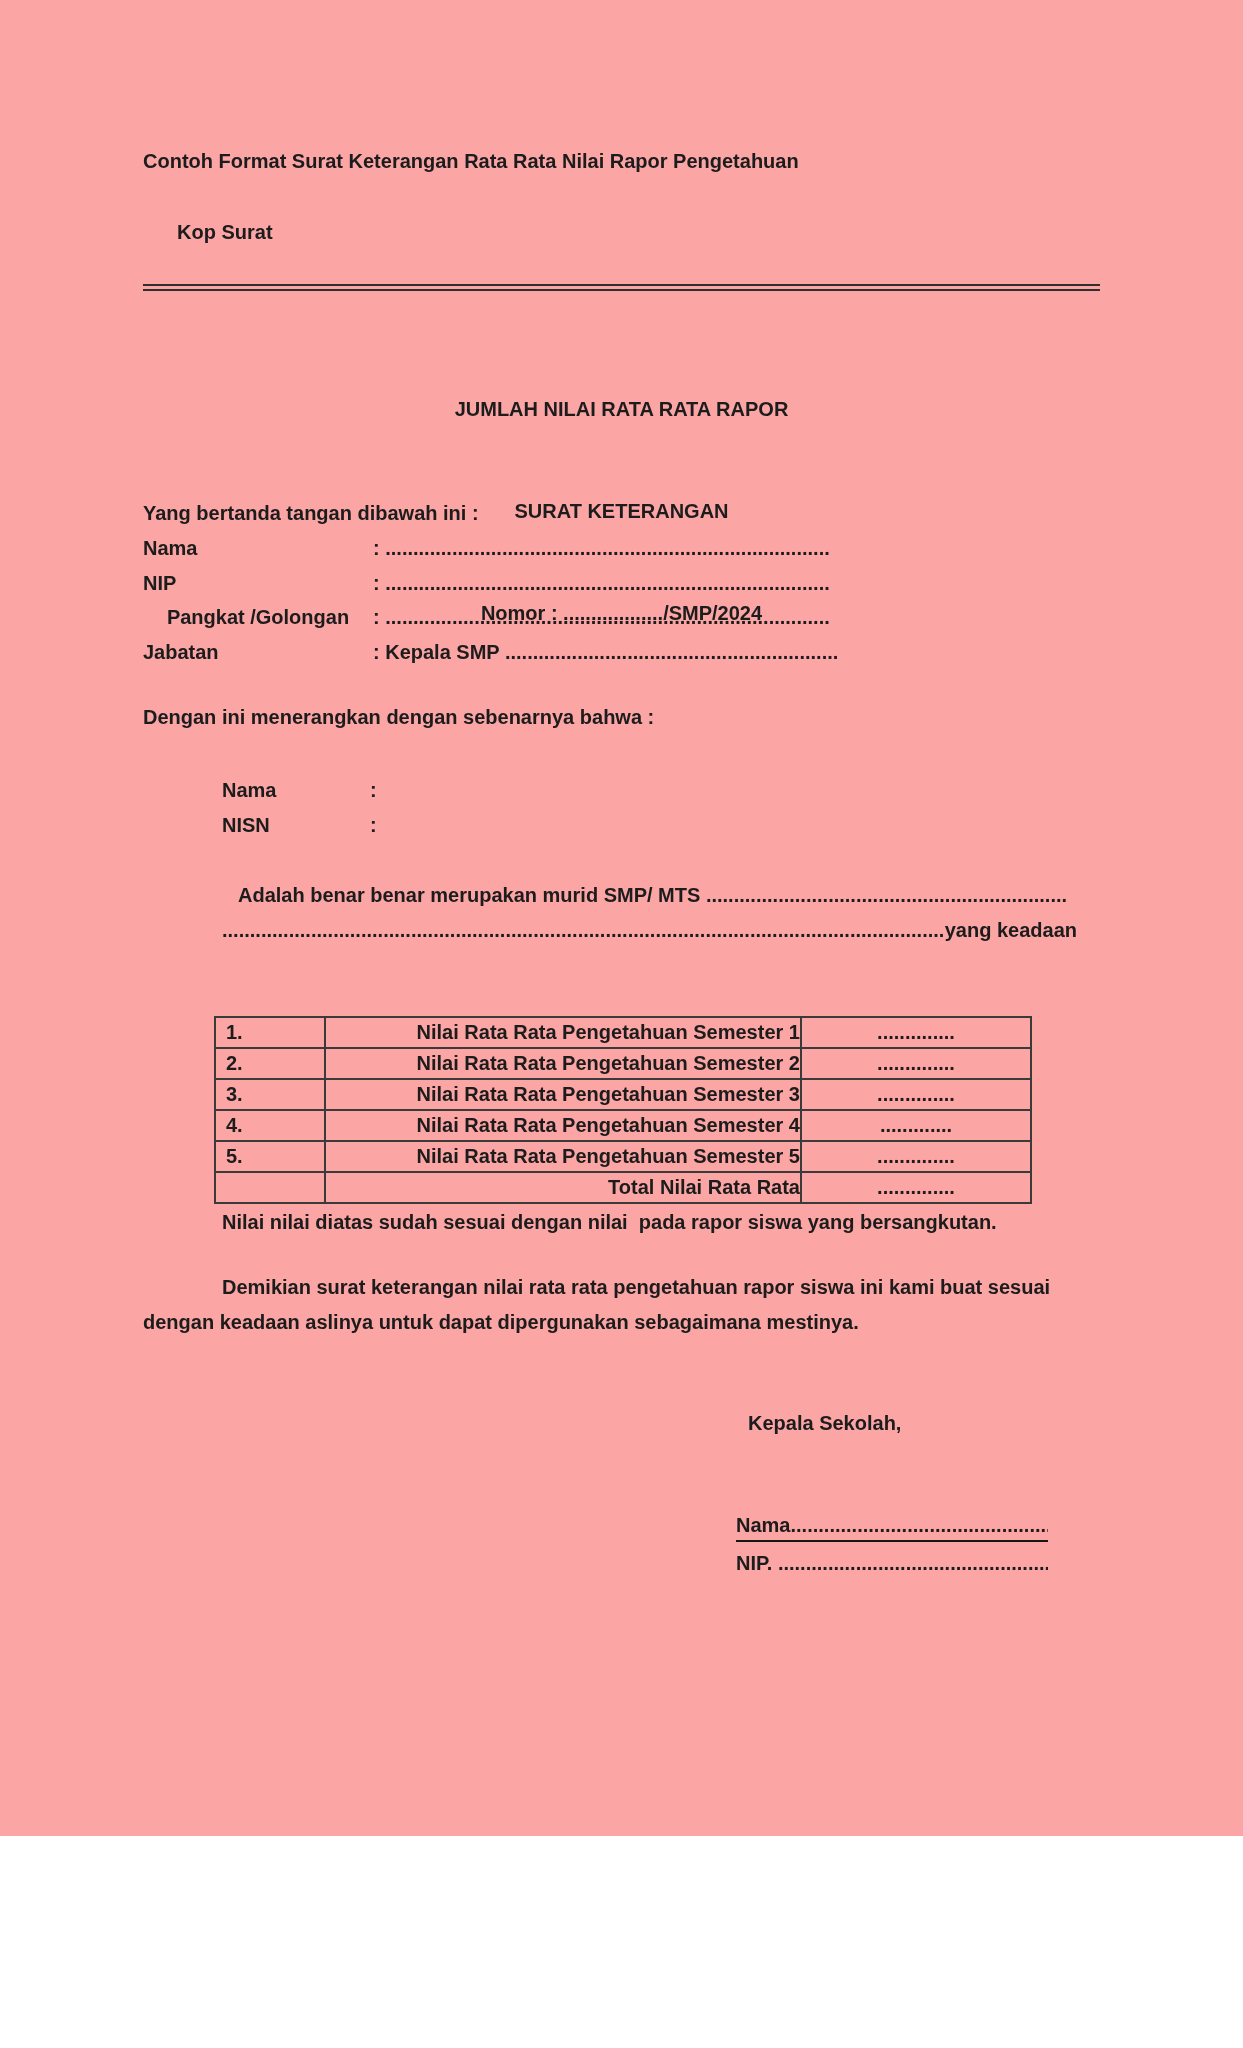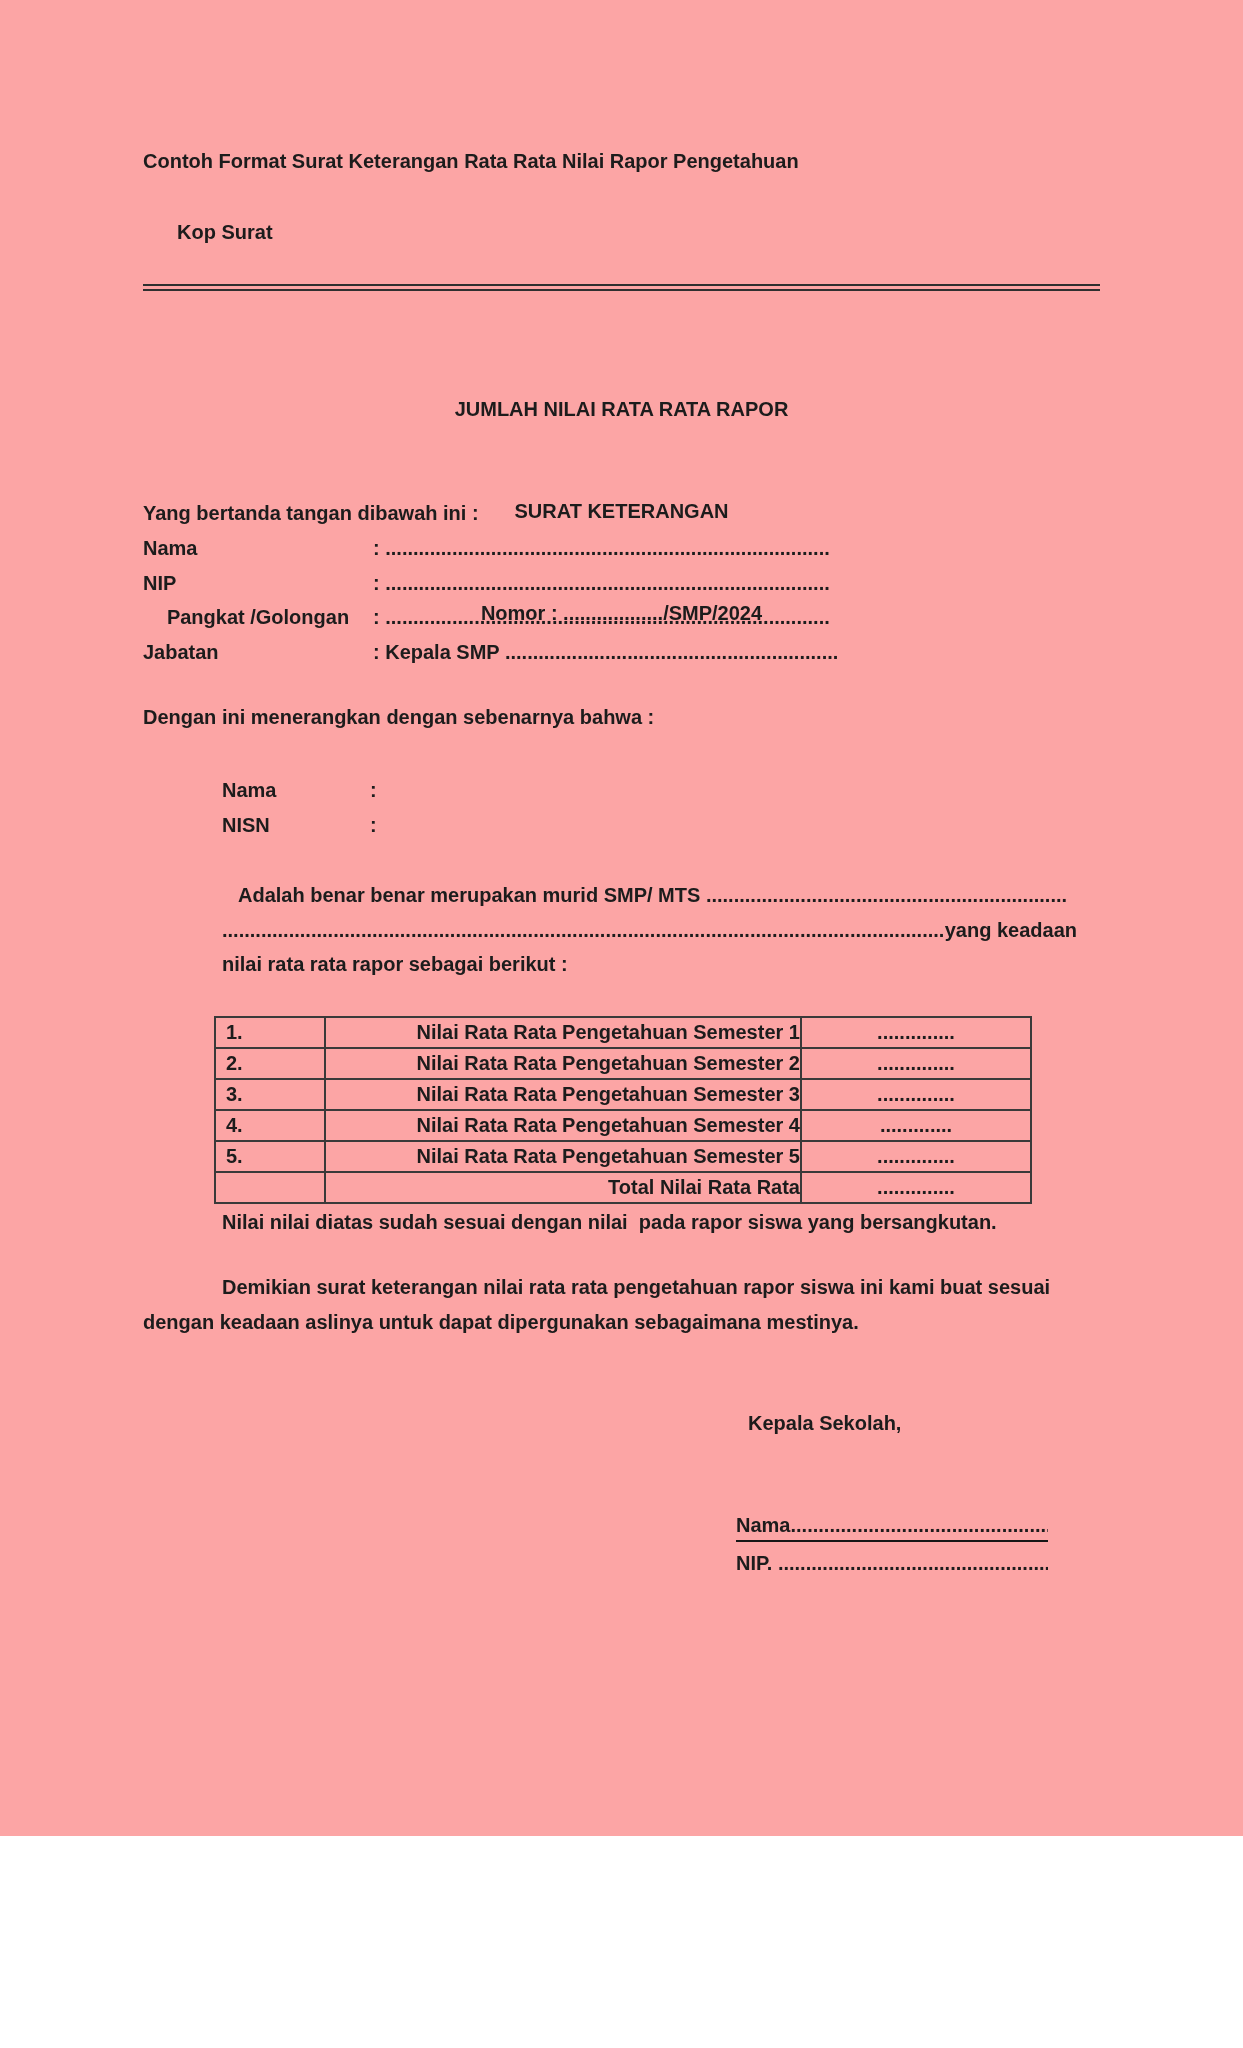--- a/index.html
+++ b/index.html
@@ -98,23 +98,20 @@
     </div>
   </div>
 
   <div style="position:absolute;left:222px;top:878px;">
     <div class="fill-line" style="width:828px;margin-left:16px;">
       <span class="tail">Adalah benar benar merupakan murid SMP/ MTS </span><span class="dots">..........................................................................................</span>
     </div>
     <div class="fill-line" style="width:855px;">
       <span class="dots">............................................................................................................................................</span><span class="tail">yang keadaan</span>
     </div>
-    <div class="fill-line">
-      <span class="tail">nilai rata rata rapor sebagai berikut :</span>
-    </div>
   </div>
 
   <table class="grades">
     <tbody>
       <tr>
         <td class="c-no">1.</td>
         <td class="c-desc">Nilai Rata Rata Pengetahuan Semester 1</td>
         <td class="c-val">..............</td>
       </tr>
       <tr>

